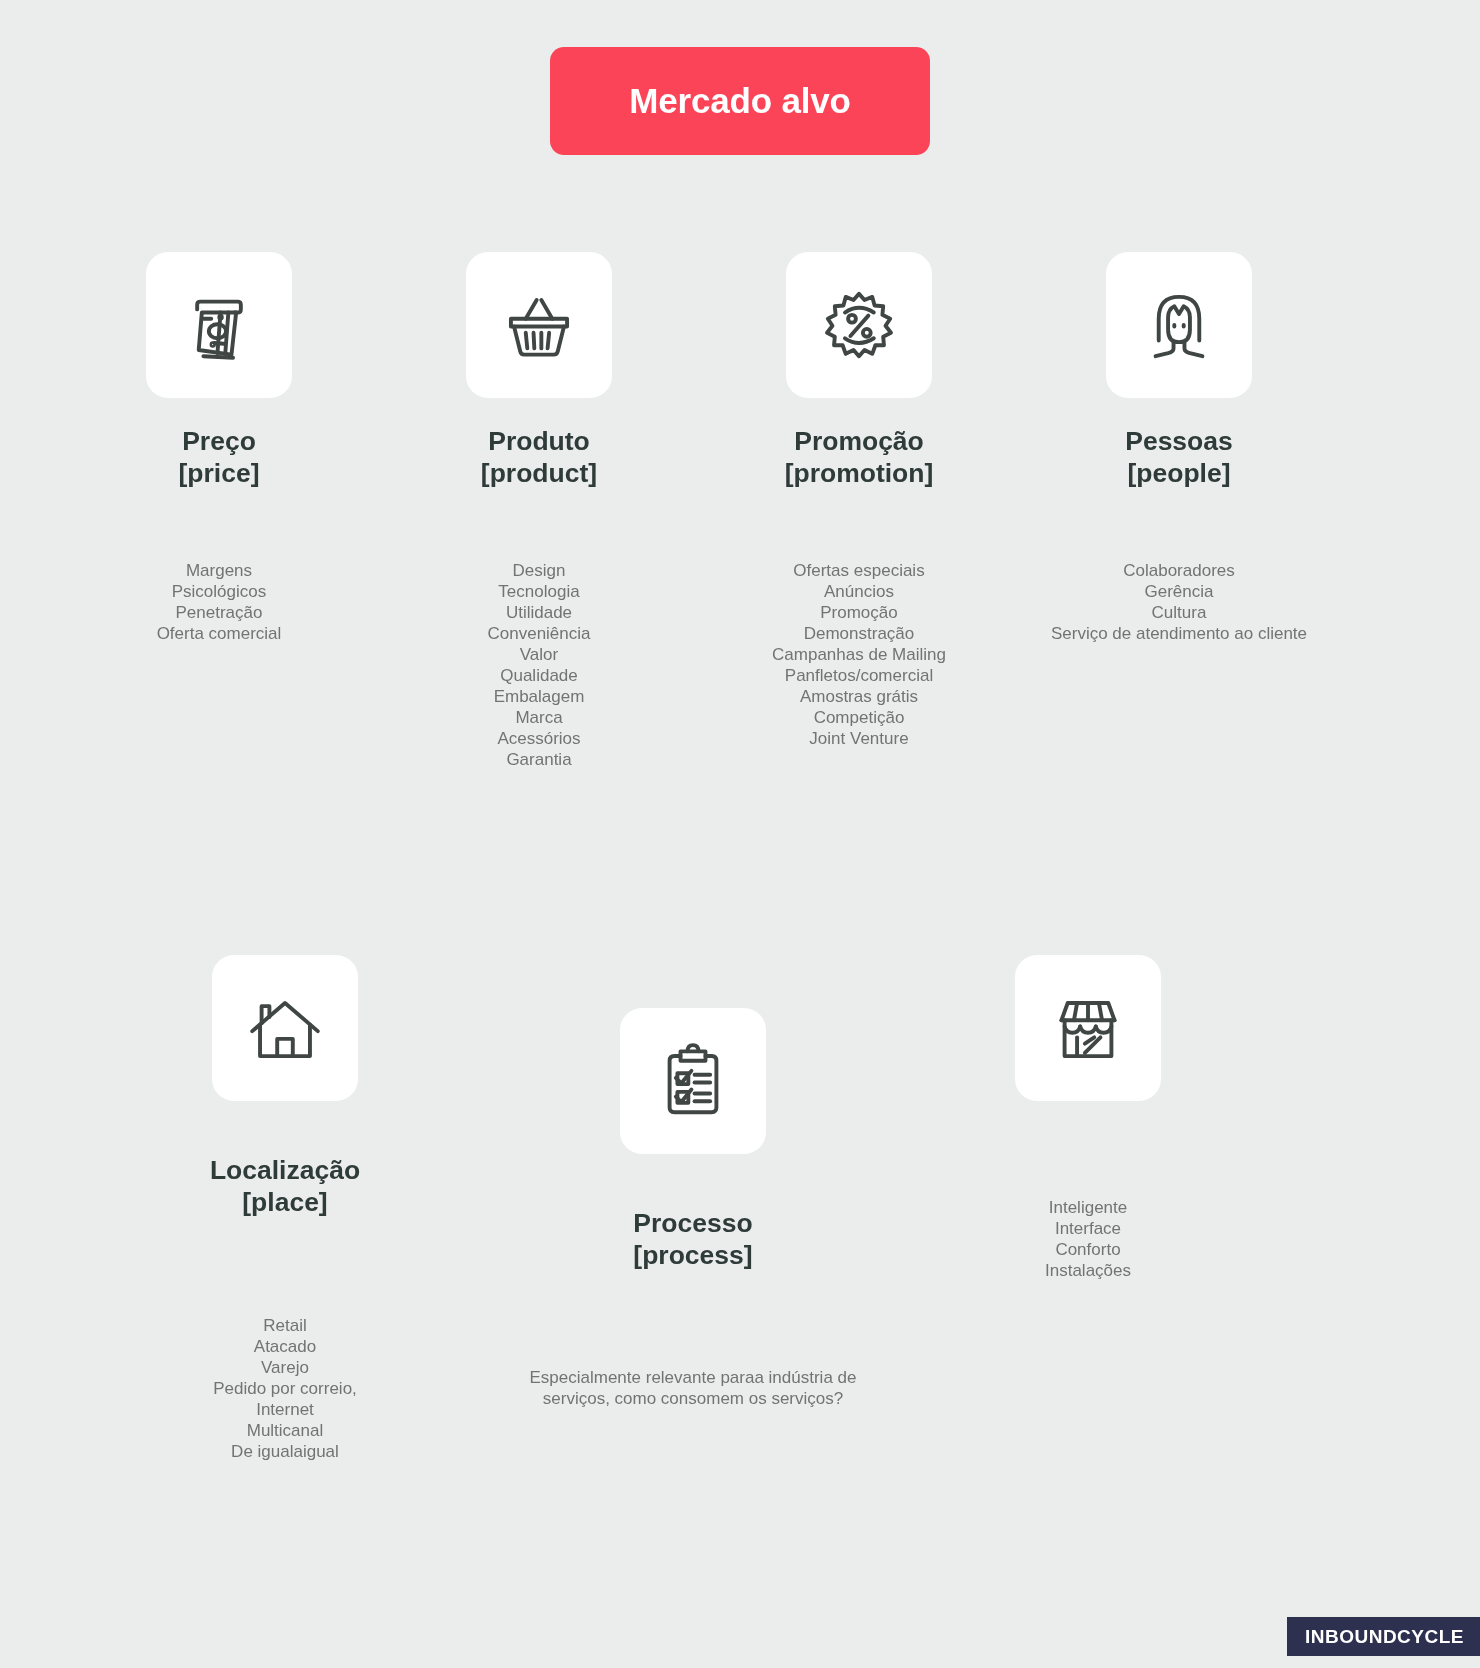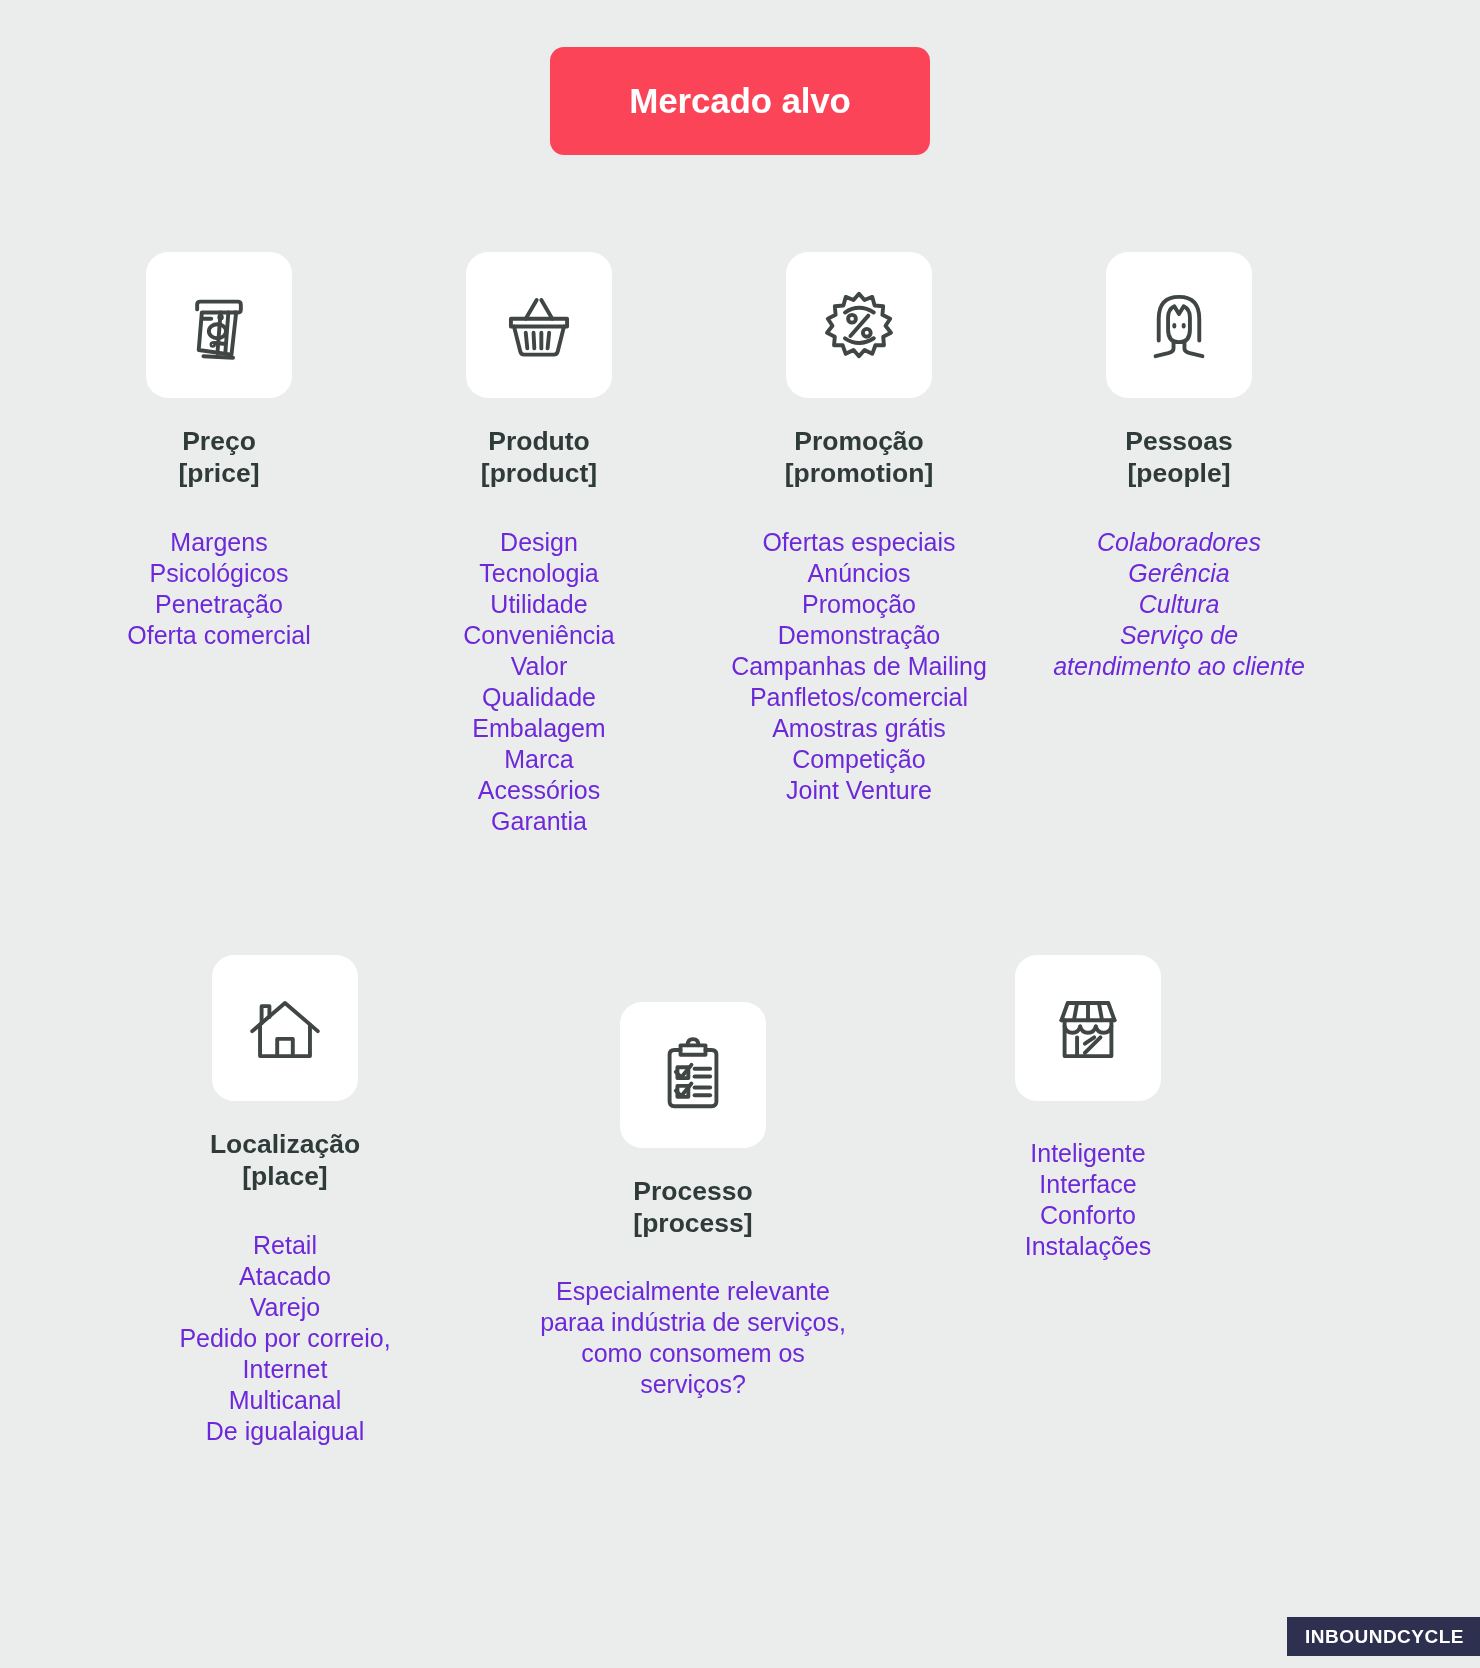--- a/index.html
+++ b/index.html
@@ -61,21 +61,21 @@
     flex-direction: column;
     align-items: center;
     text-align: center;
   }
 
   
   .row-top .cell { width: 320px; }
   .row-top .cell:nth-child(1) { margin-left: 59px; }
 
   
-  .row-bottom .cell { width: 350px; }
+  .row-bottom .cell { width: 350px; gap: 26px; }
   .row-bottom .cell:nth-child(1) { margin-left: 110px; }
   .row-bottom .cell:nth-child(2) { margin-left: 58px; justify-content: center; }
   .row-bottom .cell:nth-child(3) { margin-left: 45px; }
 
   
   .icon-tile {
     width: 146px;
     height: 146px;
     background: #ffffff;
     border-radius: 22px;
@@ -103,27 +103,27 @@
     font-size: 26.5px;
     font-weight: bold;
     line-height: 1.22;
     white-space: nowrap;
   }
   .cell-title .t-pt { display: block; }
   .cell-title .t-en { display: block; }
 
   
   .cell-list {
-    margin-top: 37px;
-    color: #6d28d9;
-    font-size: 25px;
+    margin-top: 70px;
+    color: #737373;
+    font-size: 17px;
     line-height: 1.24;
     white-space: nowrap;
   }
-  .cell-list.wrapcol { white-space: normal; width: 260px; font-style: italic; }
+  .cell-list.wrapcol { white-space: normal; width: 260px; }
   .cell-list.wrapcol-wide { white-space: normal; width: 330px; }
   .cell-list div { }
 
   
   .footer-logo {
     position: absolute;
     right: 0px;
     bottom: 12px;
     background: #2e3050;
     padding: 10px 16px 10px 18px;

